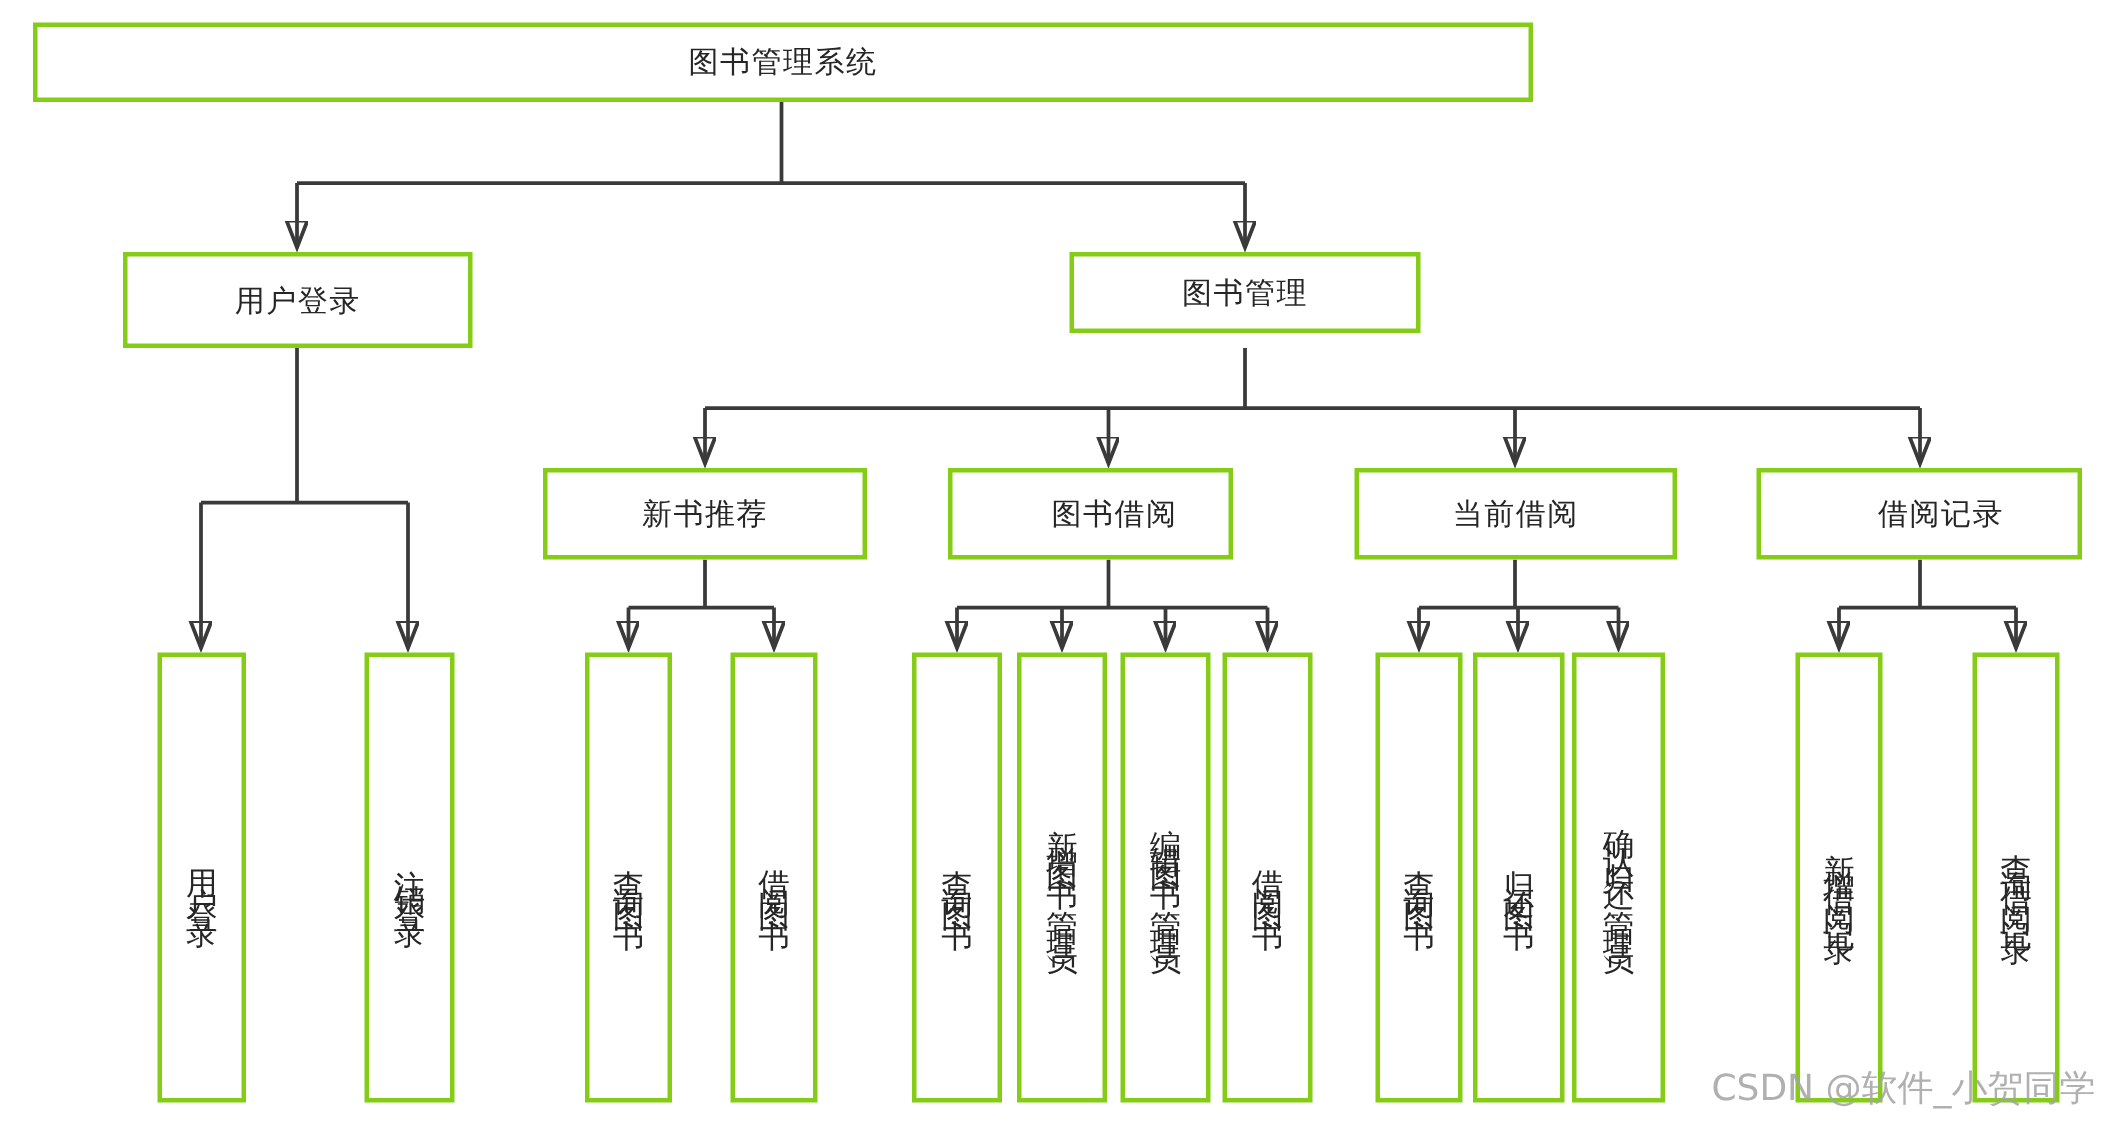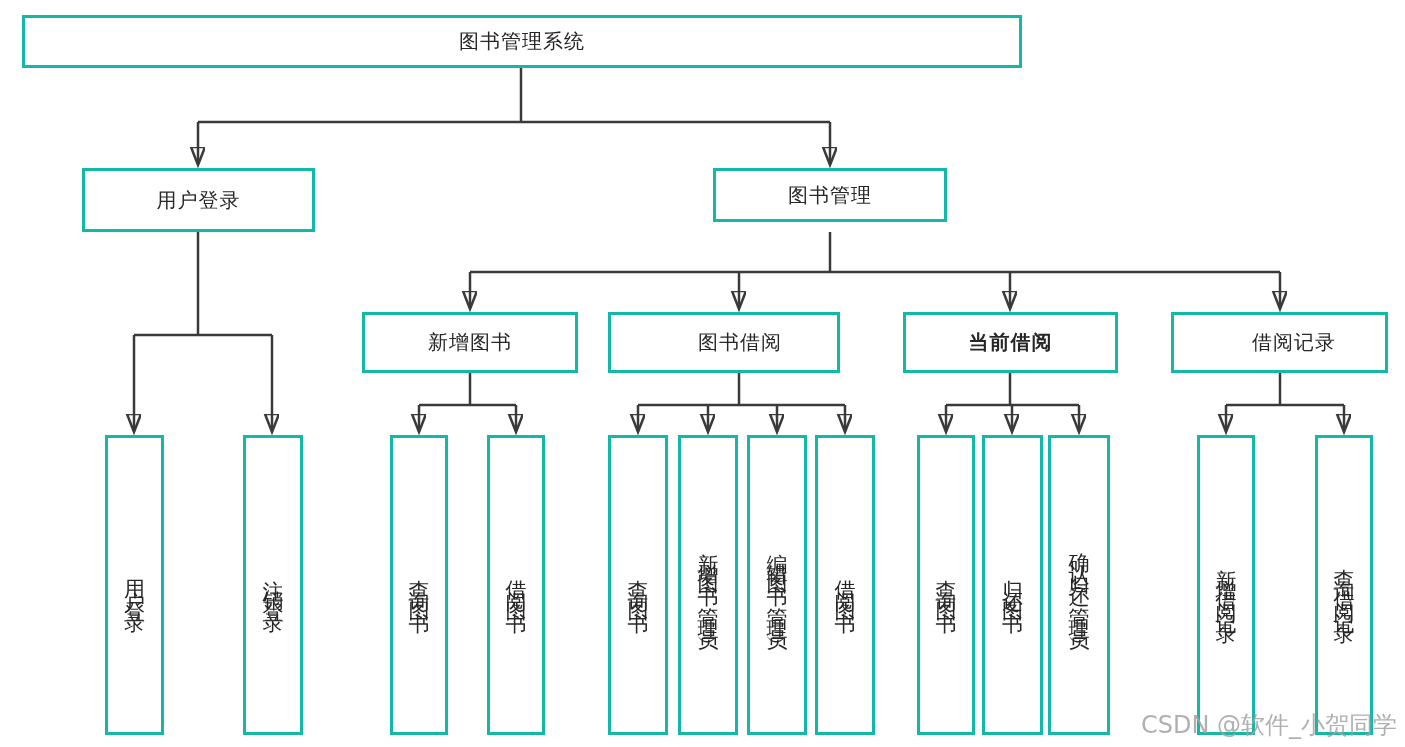--- a/index.html
+++ b/index.html
@@ -22,21 +22,21 @@
     z-index: 1;
   }
   .connectors path {
     stroke: #3a3a3a;
     stroke-width: 2.5;
     fill: none;
   }
   .box {
     position: absolute;
     box-sizing: border-box;
-    border: 3px solid #14b8a6;
+    border: 3px solid #84cc16;
     background: #ffffff;
     display: flex;
     align-items: center;
     justify-content: center;
     z-index: 2;
   }
   .box .lbl {
     color: #262626;
     font-size: 20px;
     letter-spacing: 1px;
@@ -135,26 +135,26 @@
   </div>
 
   <div class="box" style="left:82px; top:168px; width:233px; height:64px;">
     <span class="lbl">用户登录</span>
   </div>
   <div class="box" style="left:713px; top:168px; width:234px; height:54px;">
     <span class="lbl">图书管理</span>
   </div>
 
   <div class="box" style="left:362px; top:312px; width:216px; height:61px;">
-    <span class="lbl">新增图书</span>
-  </div>
-  <div class="box" style="left:608px; top:312px; width:232px; height:61px;padding-left:32px;">
+    <span class="lbl">新书推荐</span>
+  </div>
+  <div class="box" style="left:632px; top:312px; width:190px; height:61px;padding-left:32px;">
     <span class="lbl">图书借阅</span>
   </div>
-  <div class="box" style="left:903px; top:312px; width:215px; height:61px;font-weight:bold;">
+  <div class="box" style="left:903px; top:312px; width:215px; height:61px;">
     <span class="lbl">当前借阅</span>
   </div>
   <div class="box" style="left:1171px; top:312px; width:217px; height:61px;padding-left:29px;">
     <span class="lbl">借阅记录</span>
   </div>
 
   <div class="box leaf" style="left:105px; top:435px; width:59px; height:300px;">
     <span class="lbl">用户登录</span>
   </div>
   <div class="box leaf" style="left:243px; top:435px; width:60px; height:300px;">

